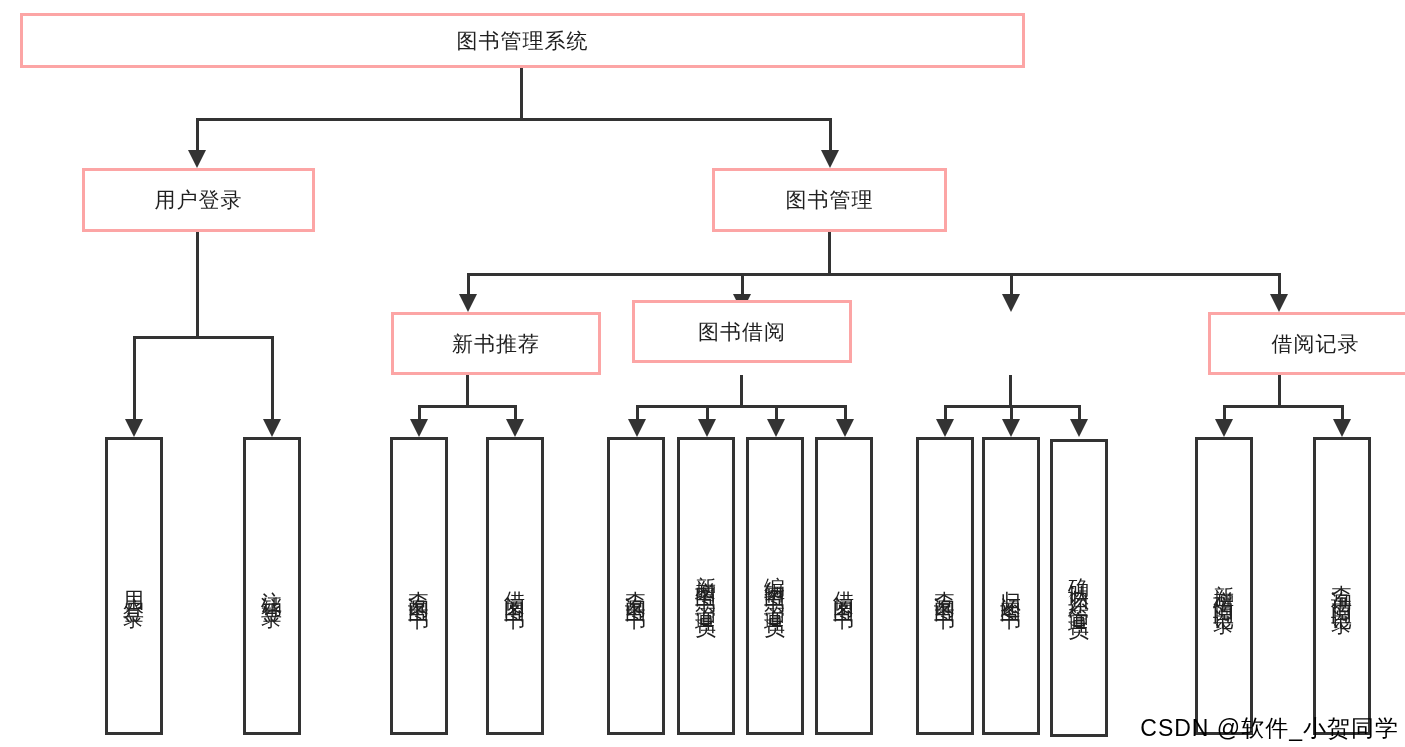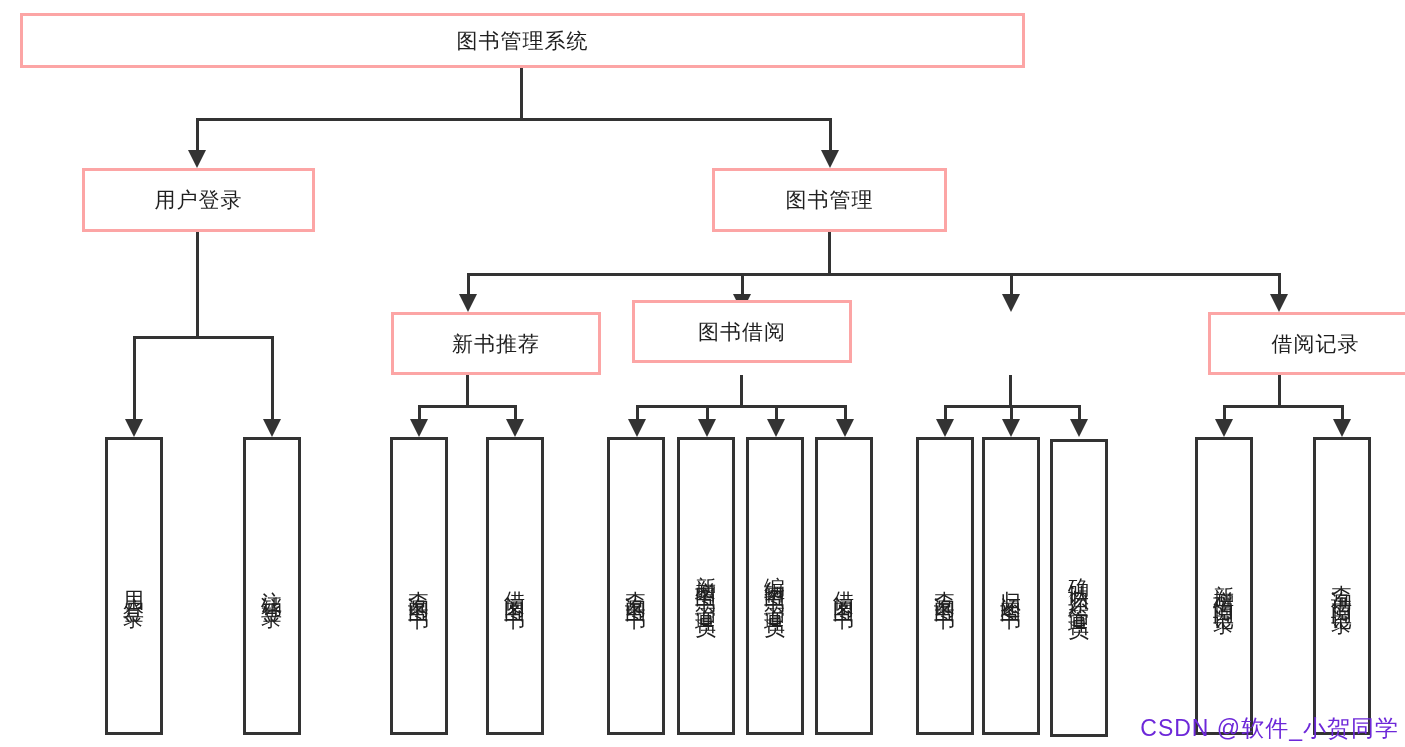--- a/index.html
+++ b/index.html
@@ -22,21 +22,21 @@
     white-space:nowrap;
   }
   .vline{position:absolute;width:3px;background:#333333;}
   .hline{position:absolute;height:3px;background:#333333;}
   .arrow{
     position:absolute;width:0;height:0;
     border-left:9px solid transparent;border-right:9px solid transparent;
     border-top:18px solid #333333;
   }
   .watermark{
-    position:absolute;right:6px;bottom:3px;font-size:23px;color:#6d28d9;
+    position:absolute;right:6px;bottom:3px;font-size:23px;color:#000000;
     letter-spacing:1px;white-space:nowrap;
   }
 </style>
 </head>
 <body>
 
 <div id="stage">
 
   <div class="node" style="left:20px;top:13px;width:1005px;height:55px;">
     <span>图书管理系统</span>

